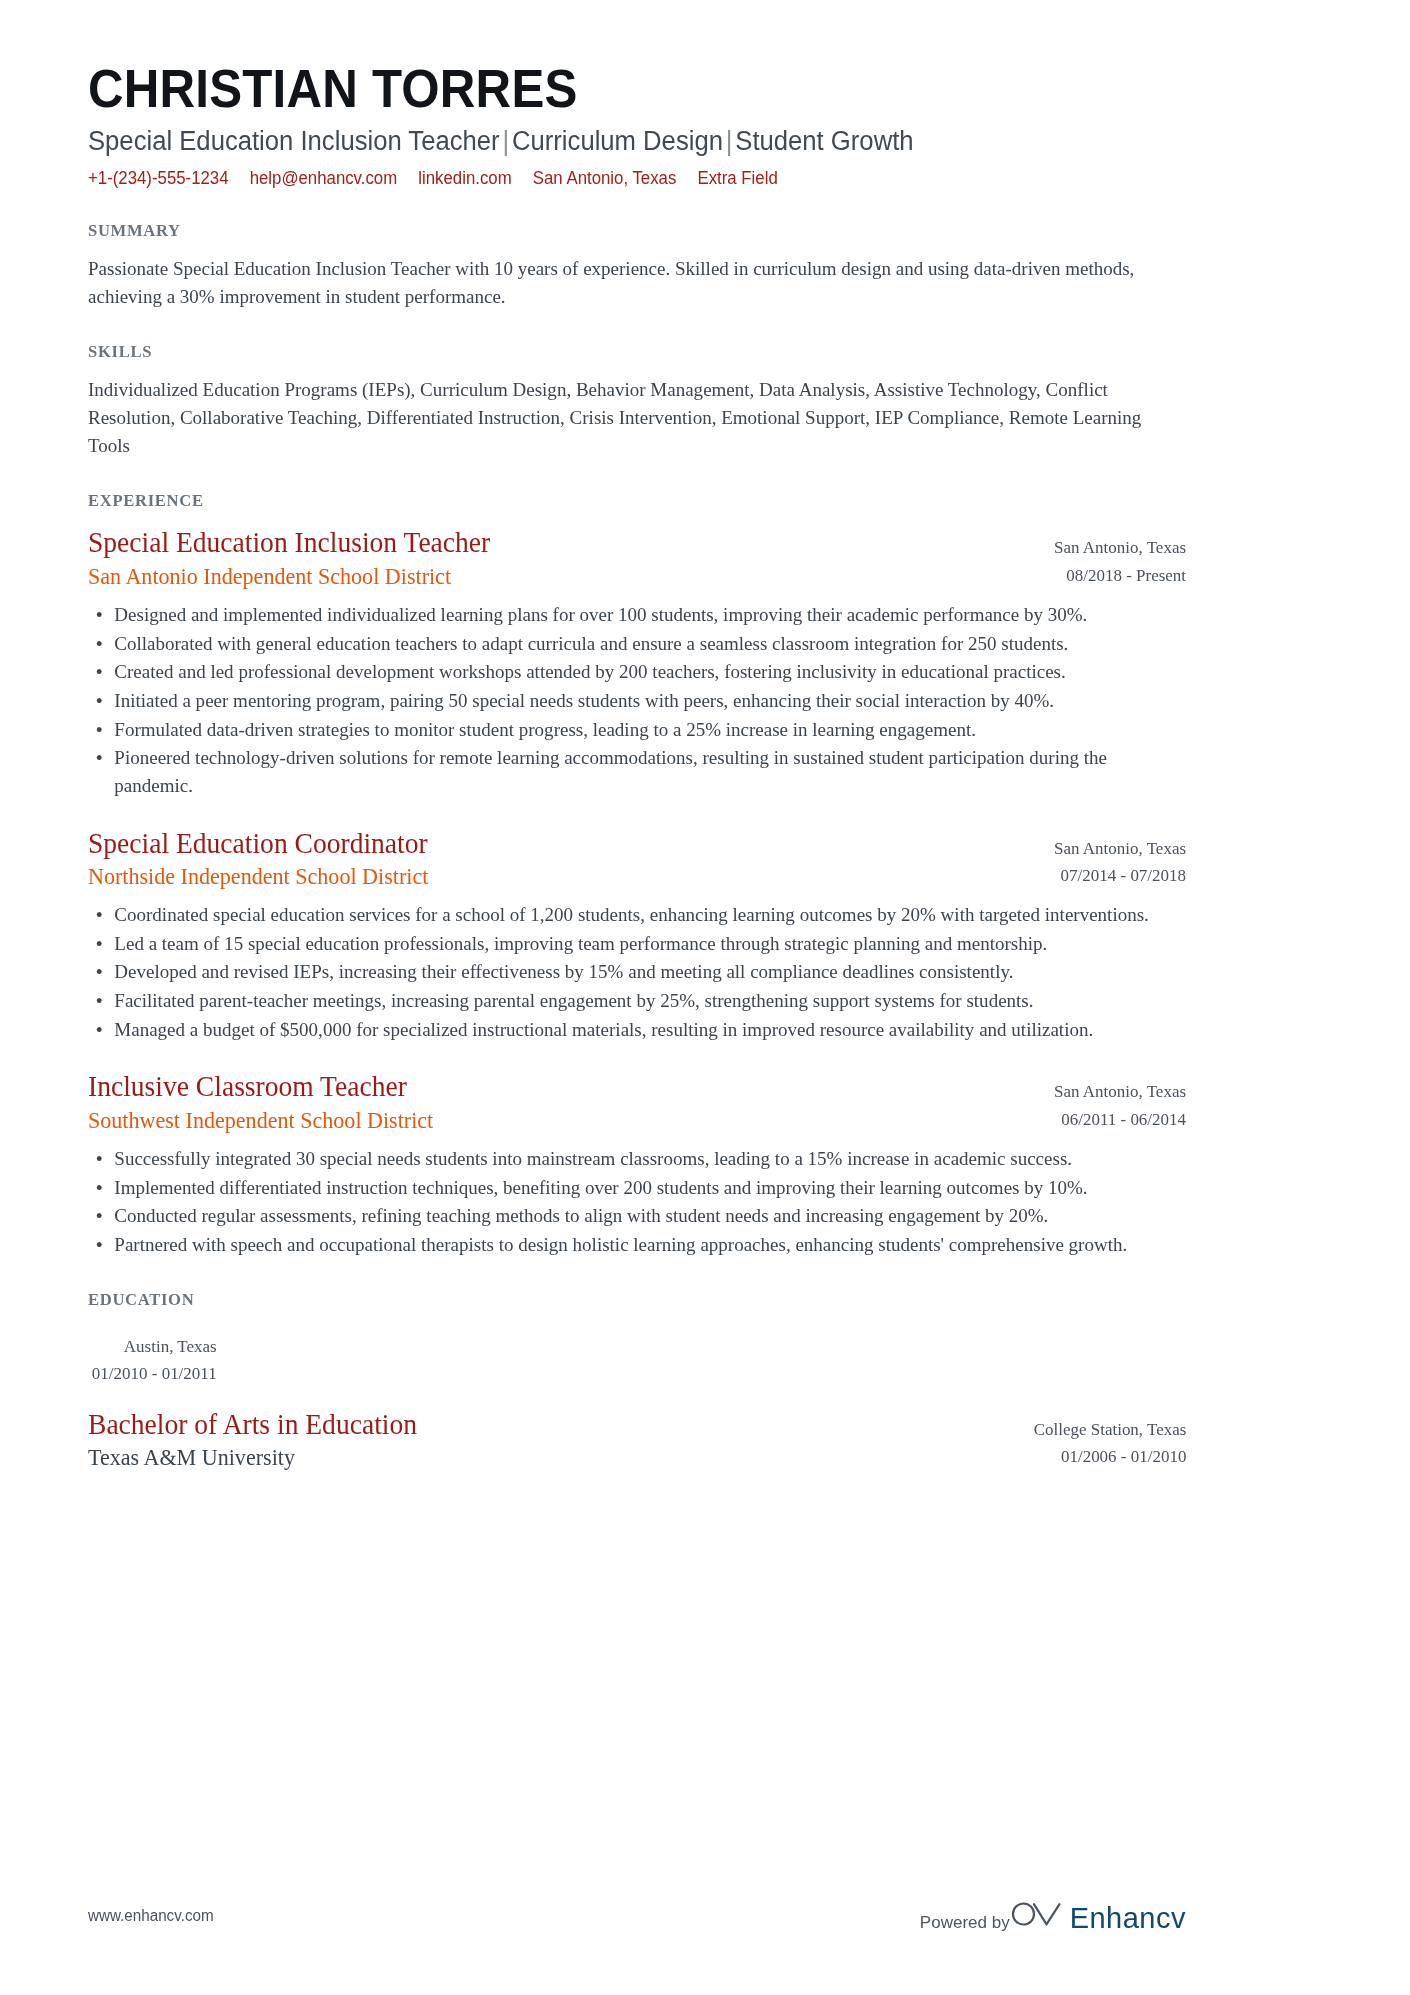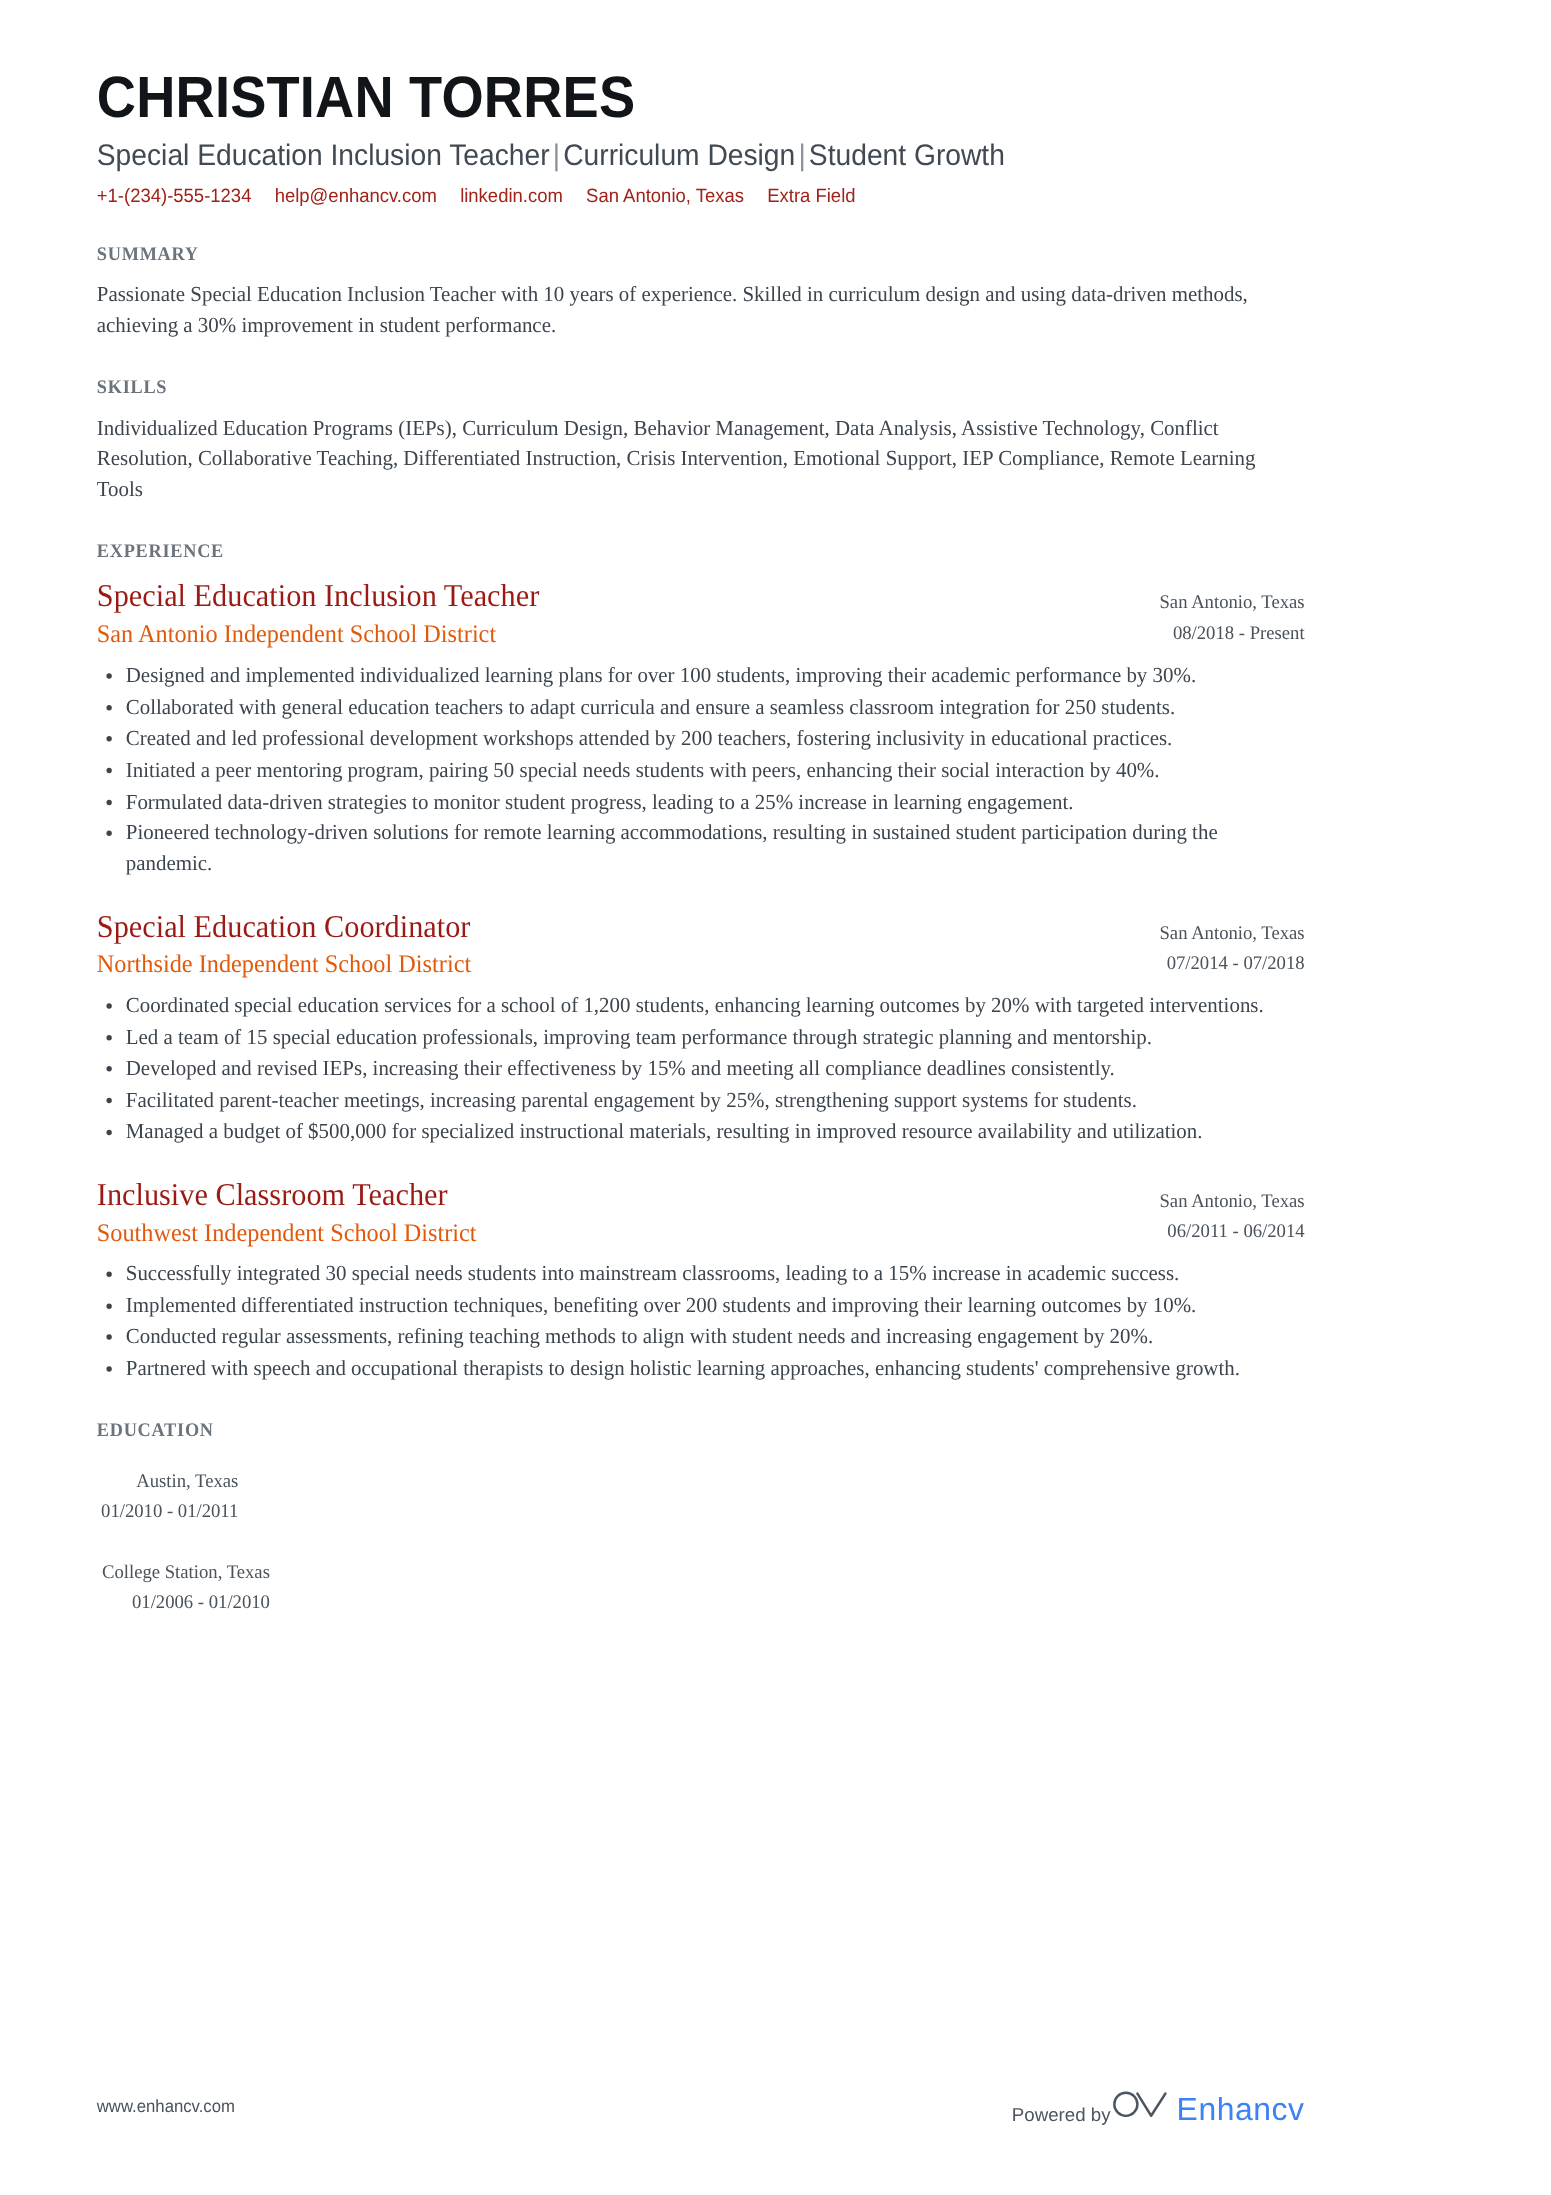--- a/index.html
+++ b/index.html
@@ -175,21 +175,21 @@
     display:flex;
     align-items:flex-end;
     gap:0;
   }
   .powered {
     font-size:17px;
     color:#4c555f;
   }
   .brand-word {
     font-size:29px;
-    color:#3b82f6;
+    color:#0c4a6e;
     letter-spacing:.5px;
     line-height:1;
   }
   .brand-mark { display:block; }
 </style>
 </head>
 <body>
 
 <div class="page">
 
@@ -284,20 +284,24 @@
         <div class="edu-entry">
           <div class="entry-head">
             <div class="entry-right">
               <div class="meta">Austin, Texas</div>
               <div class="meta">01/2010 - 01/2011</div>
             </div>
           </div>
         </div>
         <div class="edu-entry">
           <div class="entry-head">
+            <div class="entry-left">
+              <div class="degree">Bachelor of Arts in Education</div>
+              <div class="school">Texas A&amp;M University</div>
+            </div>
             <div class="entry-right">
               <div class="meta">College Station, Texas</div>
               <div class="meta">01/2006 - 01/2010</div>
             </div>
           </div>
         </div>
       </div>
   </div>
 
   <div class="footer">

